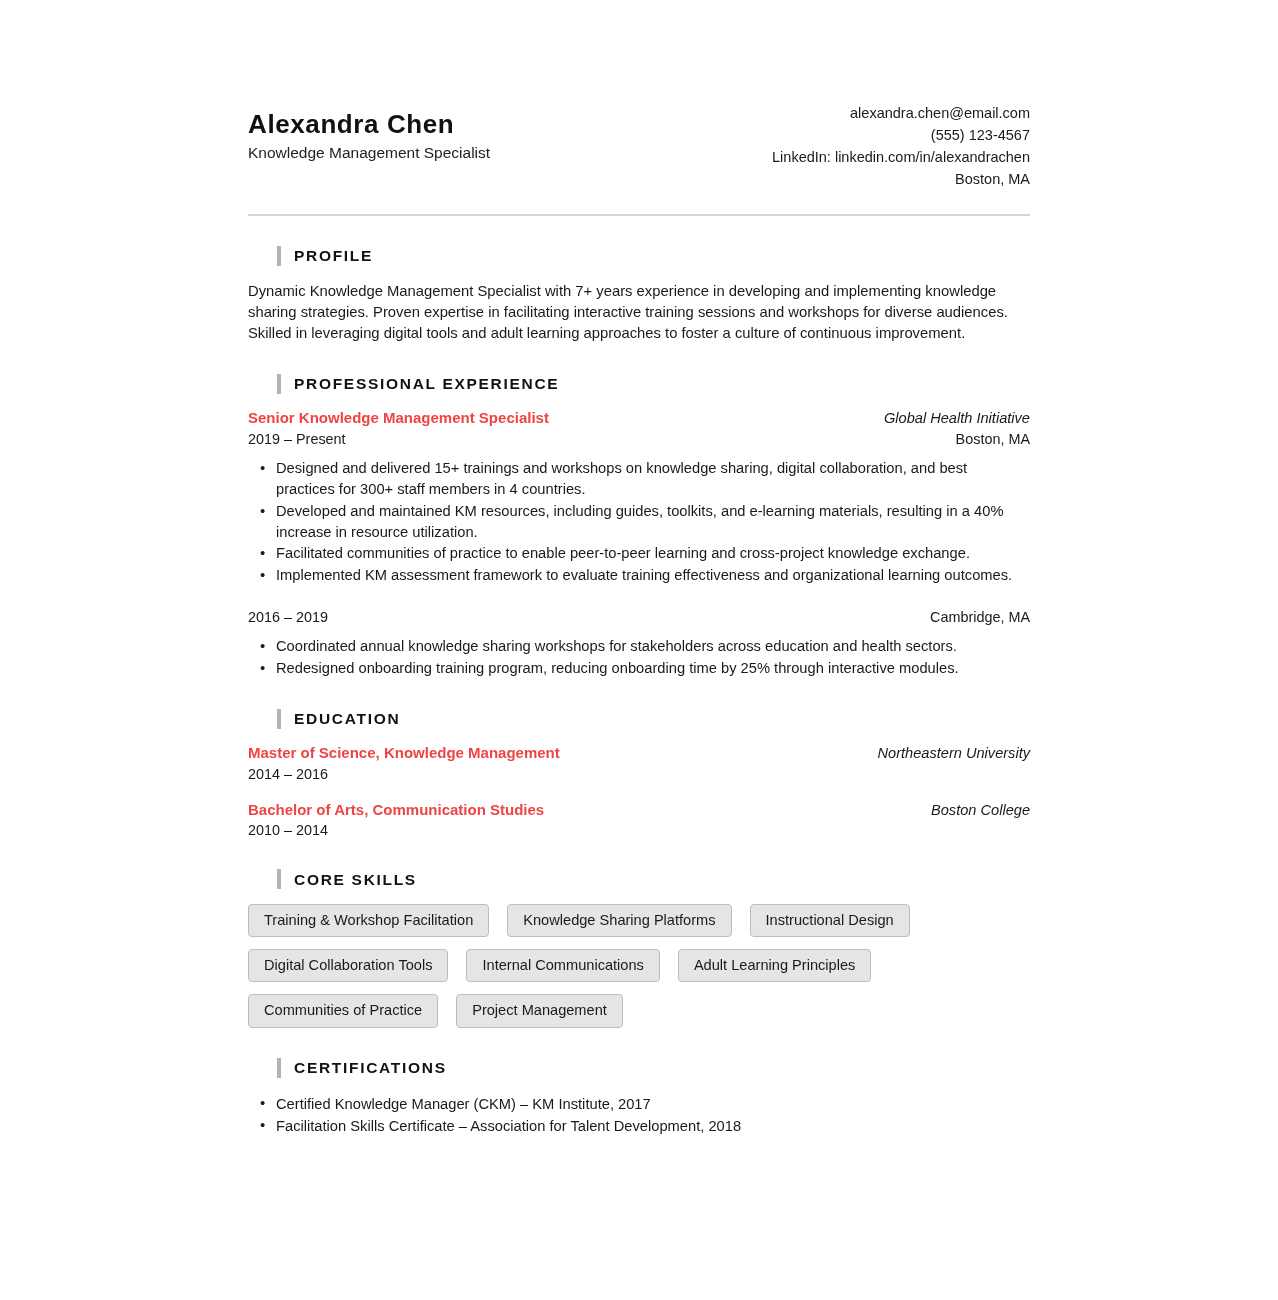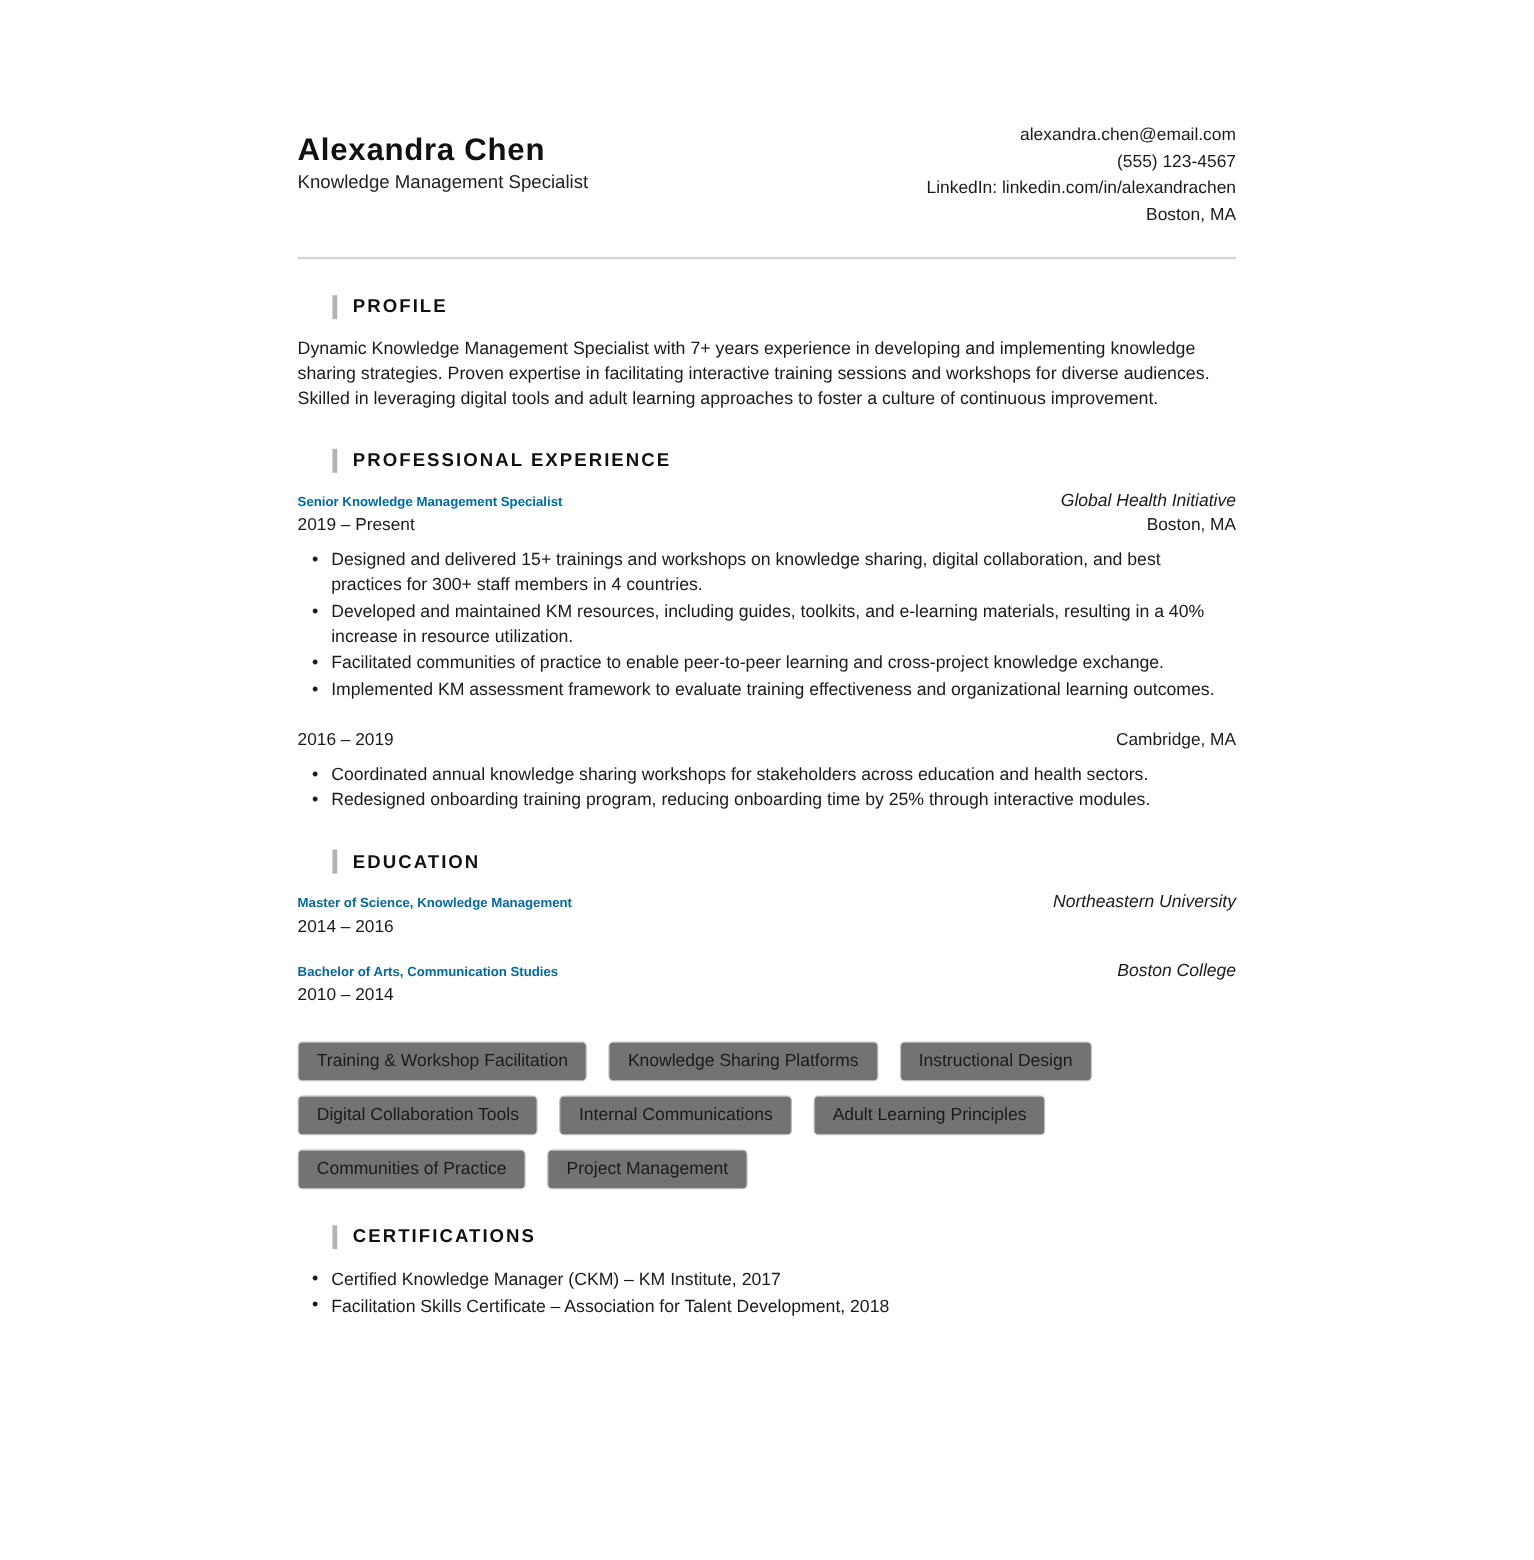--- a/index.html
+++ b/index.html
@@ -99,23 +99,23 @@
   
   .entry { margin-bottom: 4px; }
   .entry + .entry { margin-top: 22px; }
   .entry-top {
     display: flex;
     align-items: baseline;
     justify-content: space-between;
     gap: 24px;
   }
   .entry-role {
-    font-size: 11px;
+    font-size: 15px;
     font-weight: bold;
-    color: #0369a1;
+    color: #ef4444;
     line-height: 1.25;
   }
   .entry-org {
     font-size: 14.6px;
     font-style: italic;
     color: #1a1a1a;
     text-align: right;
     white-space: nowrap;
     line-height: 1.25;
   }
@@ -172,21 +172,21 @@
     max-width: 790px;
   }
   .skill-chip {
     display: inline-block;
     border: 1px solid #bdbdbd;
     border-radius: 4px;
     padding: 7px 15px 8px 15px;
     font-size: 14.6px;
     line-height: 1.1;
     color: #1a1a1a;
-    background: #737373;
+    background: #e5e5e5;
     white-space: nowrap;
   }
 
   
   ul.cert-list {
     margin: 0;
     padding-left: 28px;
     list-style: none;
   }
   ul.cert-list li {
@@ -287,20 +287,24 @@
         <div class="entry-role">Bachelor of Arts, Communication Studies</div>
         <div class="entry-org">Boston College</div>
       </div>
       <div class="entry-sub">
         <div class="entry-dates">2010 – 2014</div>
       </div>
     </div>
   </div>
 
   <div class="section">
+    <div class="section-heading">
+      <span class="accent-bar"></span>
+      <span class="section-title">CORE SKILLS</span>
+    </div>
     <div class="skills-wrap">
       <span class="skill-chip">Training &amp; Workshop Facilitation</span>
       <span class="skill-chip">Knowledge Sharing Platforms</span>
       <span class="skill-chip">Instructional Design</span>
       <span class="skill-chip">Digital Collaboration Tools</span>
       <span class="skill-chip">Internal Communications</span>
       <span class="skill-chip">Adult Learning Principles</span>
       <span class="skill-chip">Communities of Practice</span>
       <span class="skill-chip">Project Management</span>
     </div>

